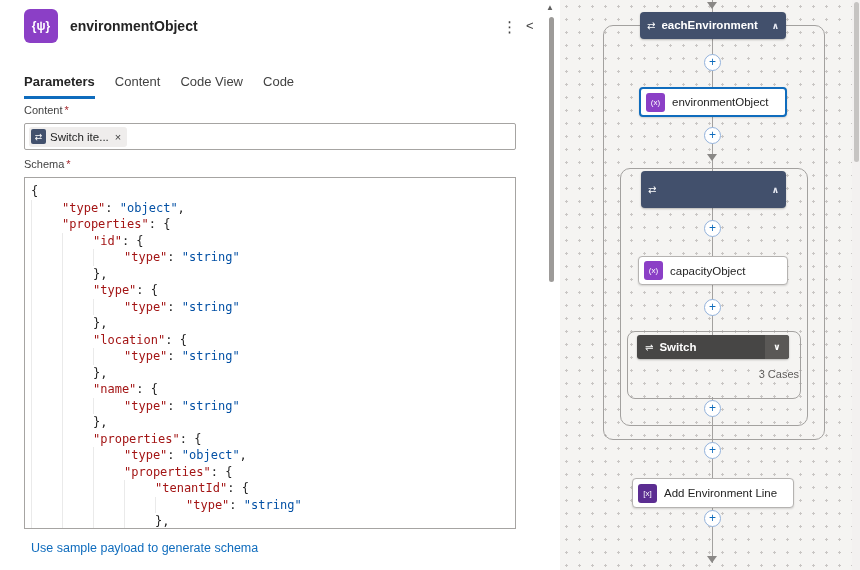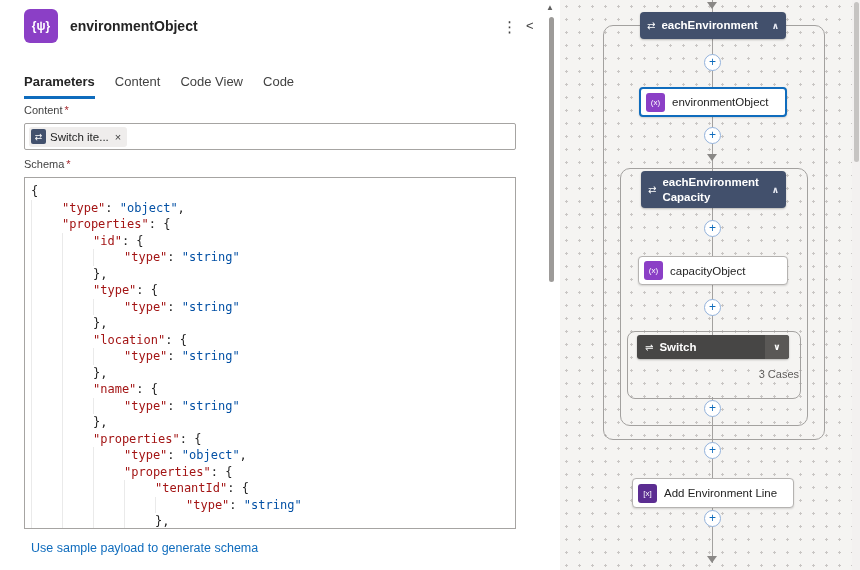--- a/index.html
+++ b/index.html
@@ -159,21 +159,20 @@
 
   <div class="node selected" style="left:79px;top:87px;width:148px;height:30px;">
     <span class="node-icon purple">(x)</span>
     <span>environmentObject</span>
   </div>
 
   <div class="plus" style="top:127px;">+</div>
 
   <div class="scope-header" style="left:81px;top:171px;width:145px;height:37px;">
     <span class="hdr-icon">⇄</span>
-    <span class="scope-title">eachEnvironmentCapacity</span>
     <span class="chev">∧</span>
   </div>
 
   <div class="plus" style="top:220px;">+</div>
 
   <div class="node" style="left:78px;top:256px;width:150px;height:29px;">
     <span class="node-icon purple">(x)</span>
     <span>capacityObject</span>
   </div>
 

